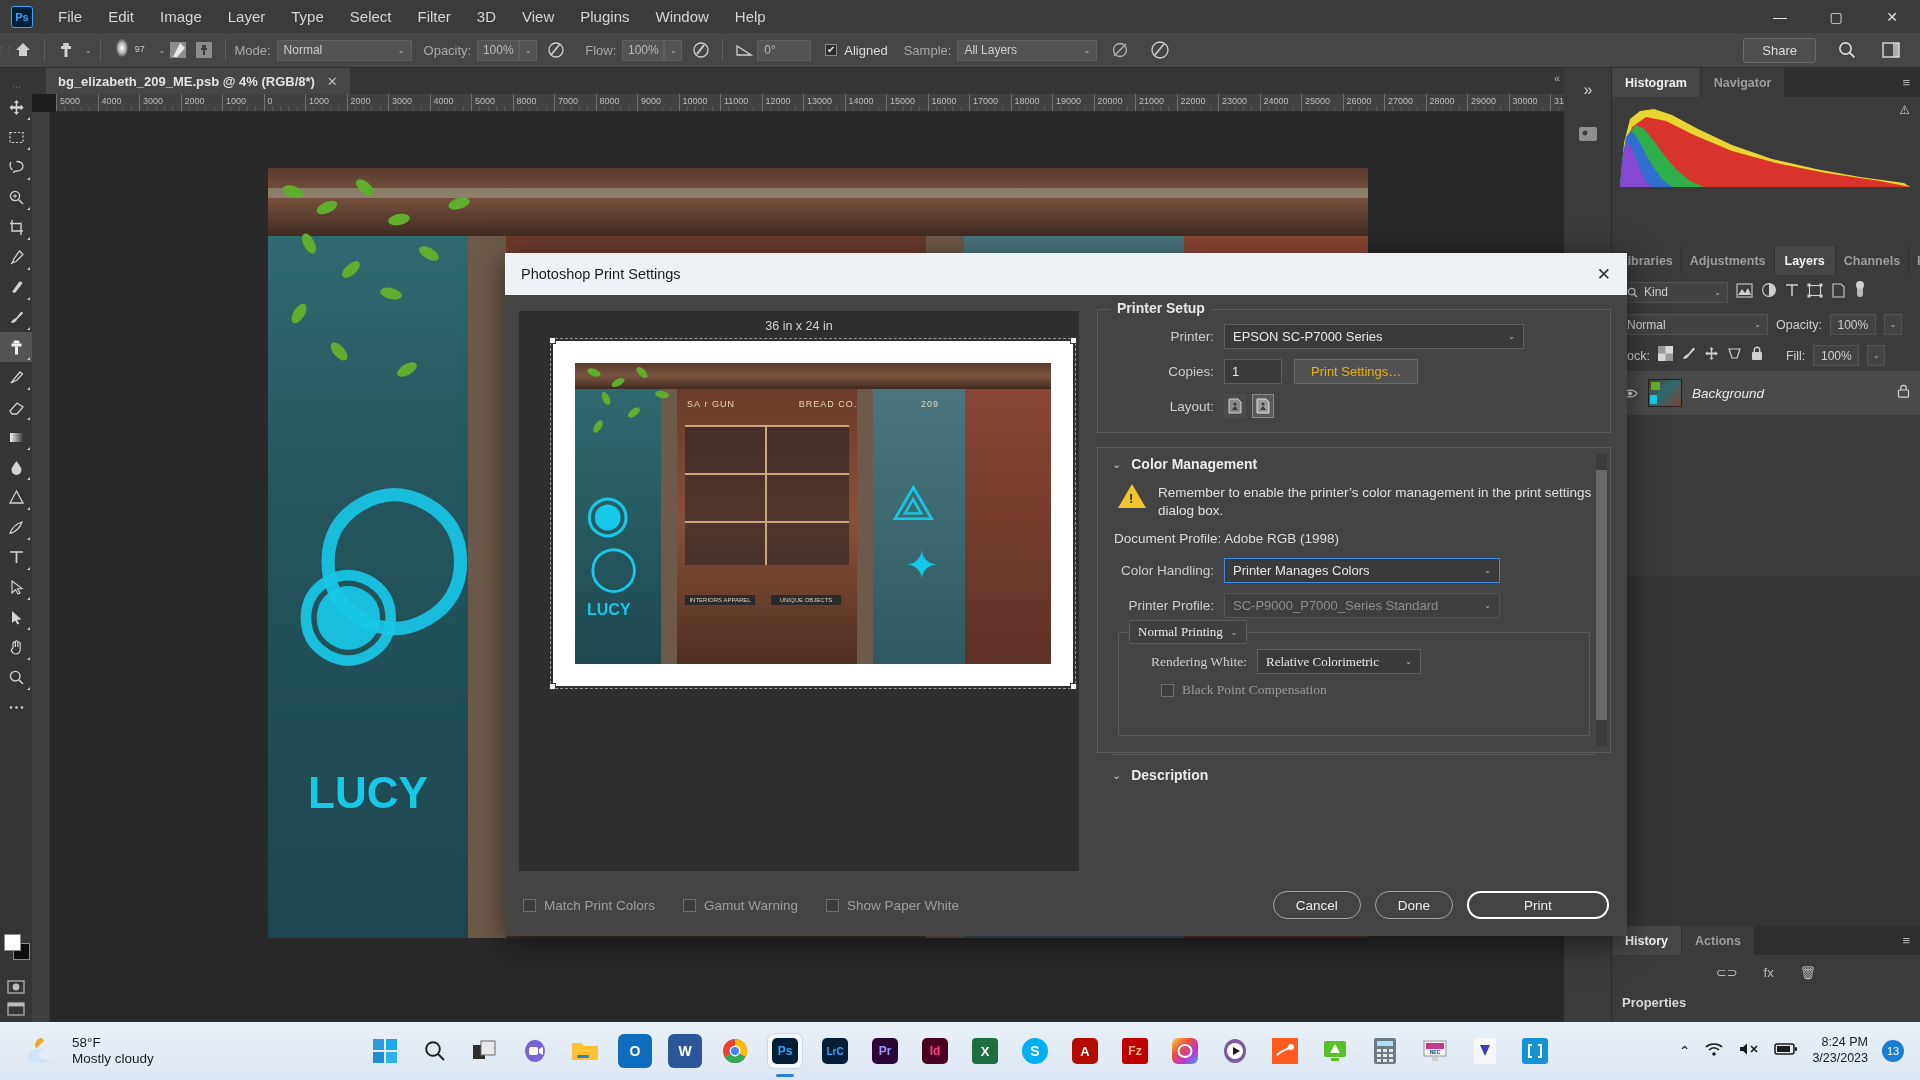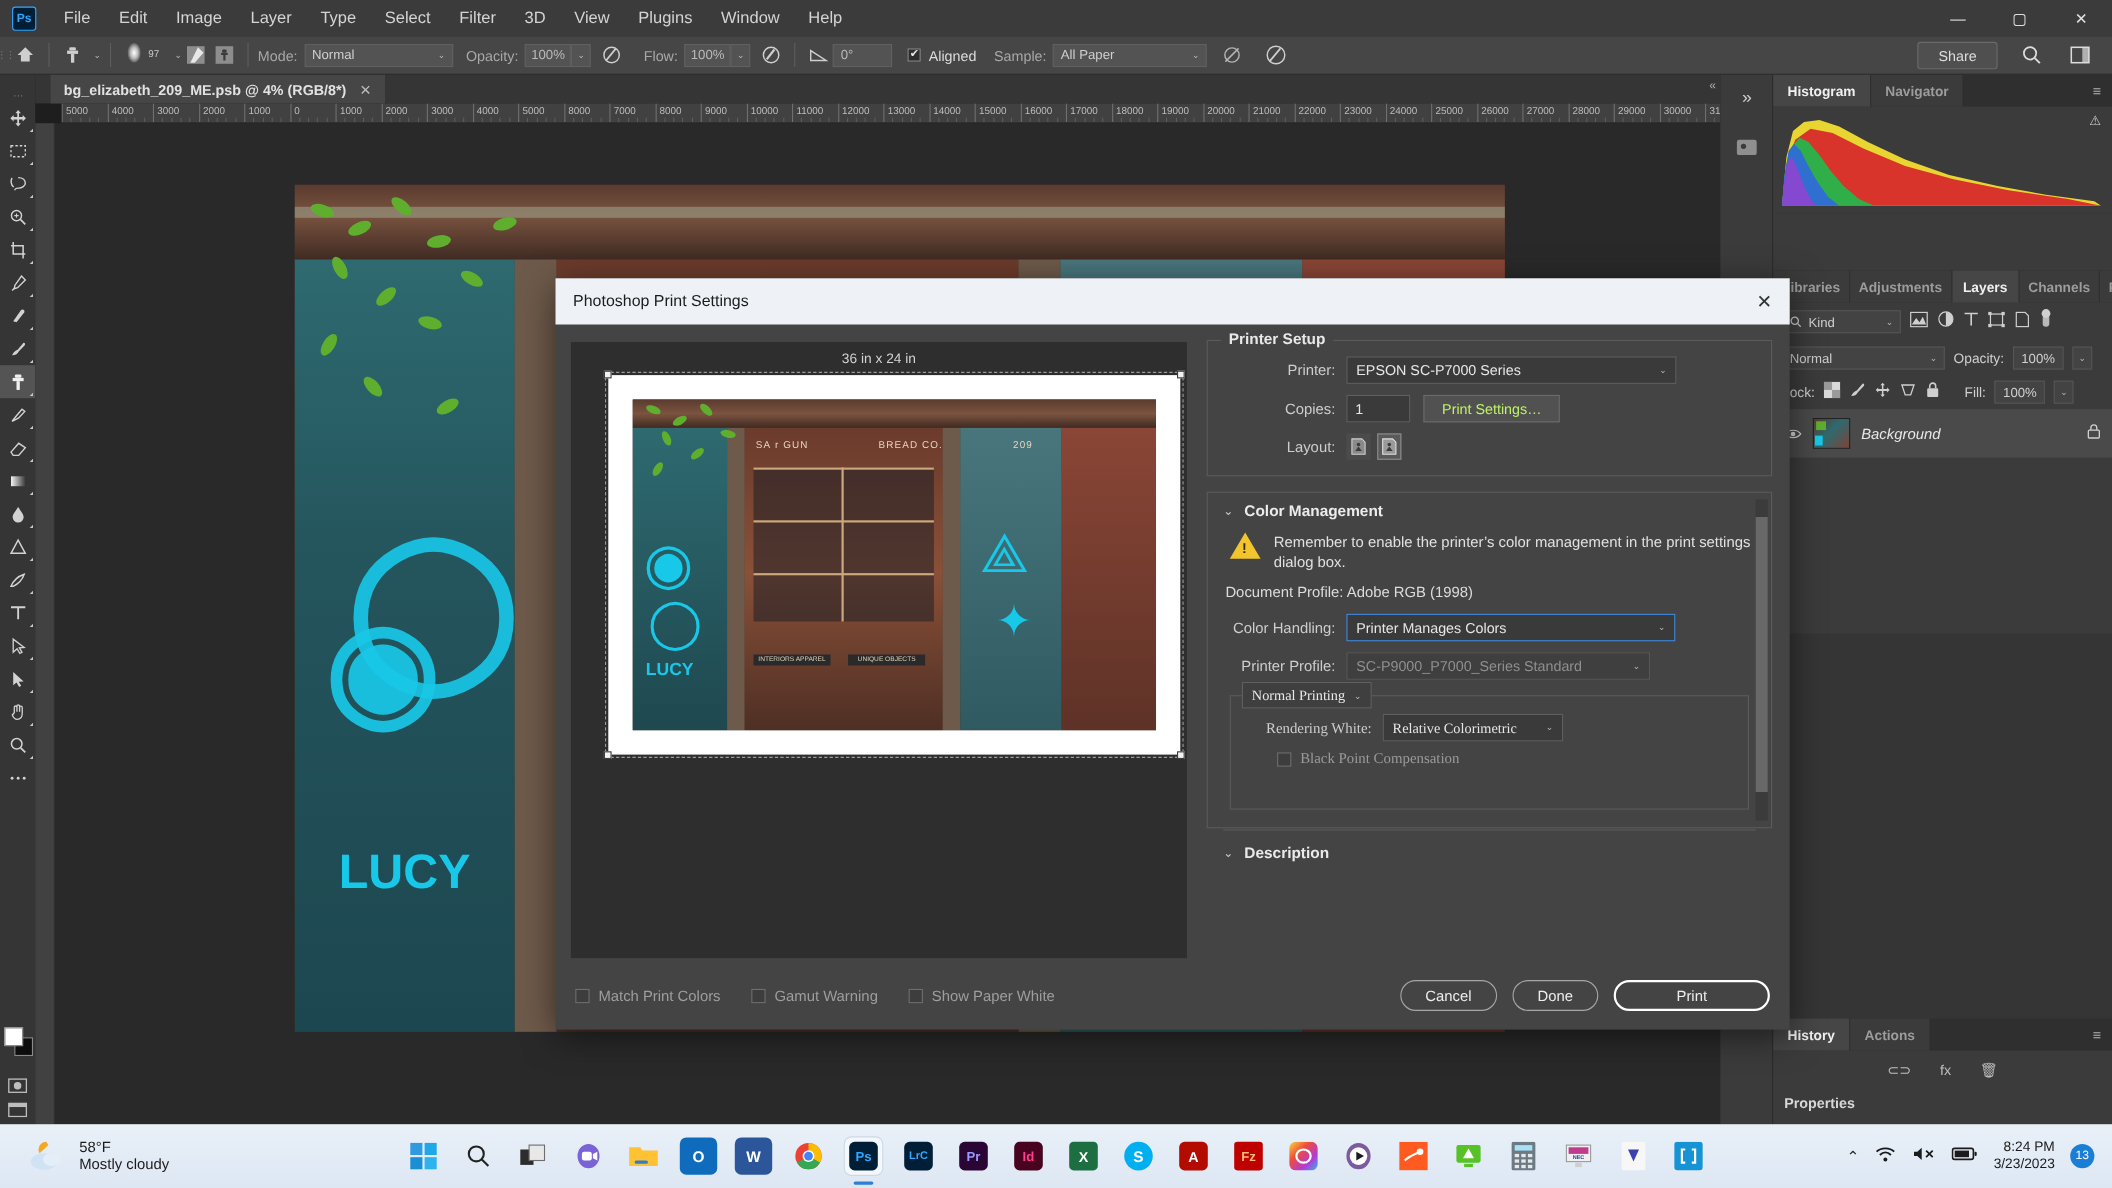--- a/index.html
+++ b/index.html
@@ -212,21 +212,21 @@
     padding: 0 8px; font-size:13px; color:#e6e6e6; justify-content:space-between;
   }
   .select.focus { border: 1px solid #3f8ae0; }
   .select.disabled { color:#8f8f8f; background:#3f3f3f; border-color:#565656; }
   .num {
     background:#3a3a3a; border:1px solid #5f5f5f; height:25px; width:58px; font-size:13px;
     color:#e6e6e6; display:flex; align-items:center; padding:0 7px;
   }
   .btn {
     background:#515151; border:1px solid #6b6b6b; height:25px; padding: 0 16px; font-size:13px;
-    color:#bef264; display:flex; align-items:center; justify-content:center;
+    color:#eab308; display:flex; align-items:center; justify-content:center;
   }
   .layout-btn { width:22px; height:24px; background:#4b4b4b; border:1px solid transparent;
                 display:flex;align-items:center;justify-content:center;color:#cfcfcf;}
   .layout-btn.sel { border-color:#8d8d8d; background:#5a5a5a; }
   .cm-panel { position:relative; }
   .warn-row { display:flex; gap:12px; align-items:flex-start; padding: 4px 0 10px 6px;}
   .warn-tri { width:0;height:0;border-left:14px solid transparent;border-right:14px solid transparent;
               border-bottom:24px solid #f2c42d; position:relative; flex:none;}
   .warn-tri:after{content:"!"; position:absolute; left:-3px; top:7px; font-size:13px; font-weight:bold; color:#3a2a00;}
   .warn-txt { font-size:13.5px; color:#e0e0e0; line-height:1.3; }
@@ -359,21 +359,21 @@
     </div>
     <div class="opt-field" style="width:54px">
       <span>0°</span>
     </div>
     <div style="display:flex;align-items:center;gap:7px;margin-left:14px">
       <span class="chk on"></span>
       <span style="font-size:13px;color:#dcdcdc">Aligned</span>
     </div>
     <span class="opt-label" style="margin-left:16px">Sample:</span>
     <div class="opt-combo" style="width:140px">
-      <span>All Paper</span>
+      <span>All Layers</span>
       <span class="caret">⌄</span>
     </div>
     <div class="tool-btn" style="margin-left:10px">
       <svg width="18" height="18" viewBox="0 0 18 18">
           <ellipse cx="9" cy="9" rx="6.5" ry="6.5" fill="none" stroke="#b3b3b3" stroke-width="1.3"></ellipse>
           <path d="M3 15 L15 3" stroke="#b3b3b3" stroke-width="1.4"></path>
         </svg>
     </div>
     <div class="tool-btn" style="margin-left:14px">
       <svg width="20" height="20" viewBox="0 0 20 20">
@@ -1270,21 +1270,21 @@
             <span style="color:#c9c9c9;font-size:11px">⌄</span>
             <span style="font-size:14px;font-weight:bold;color:#ececec">Color Management</span>
           </div>
           <div class="warn-row">
             <span class="warn-tri"></span>
             <span class="warn-txt">Remember to enable the printer’s color management in the print settings dialog box.</span>
           </div>
           <div class="docprof">Document Profile: Adobe RGB (1998)</div>
           <div class="row">
             <span class="row-lbl">Color Handling:</span>
-            <div class="select focus" style="width:299px">
+            <div class="select focus" style="width:276px">
               <span>Printer Manages Colors</span>
               <span class="caret">⌄</span>
             </div>
           </div>
           <div class="row">
             <span class="row-lbl">Printer Profile:</span>
             <div class="select disabled" style="width:276px">
               <span>SC-P9000_P7000_Series Standard</span>
               <span class="caret">⌄</span>
             </div>

